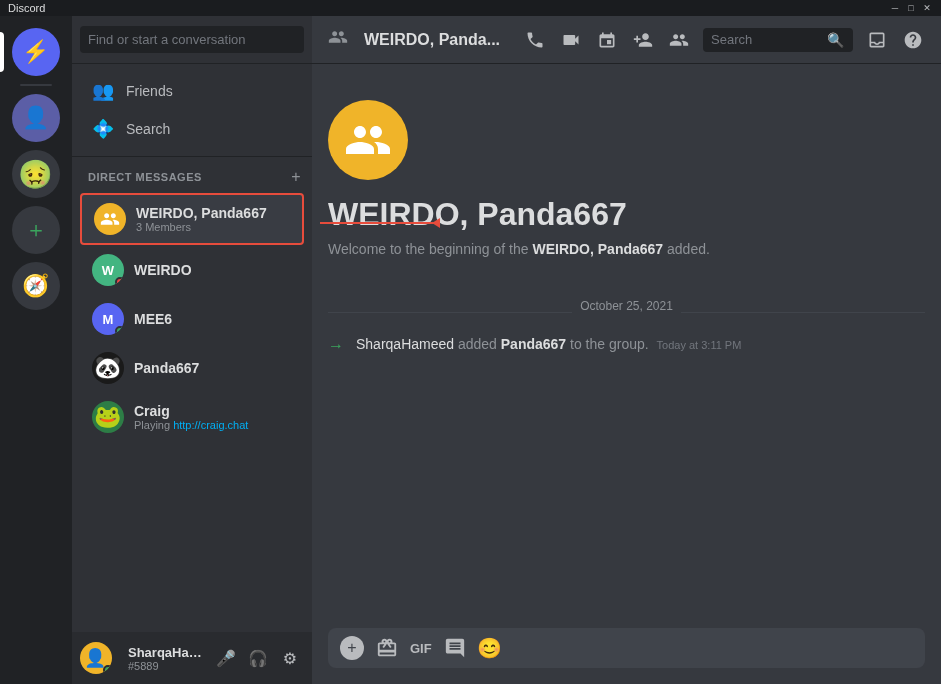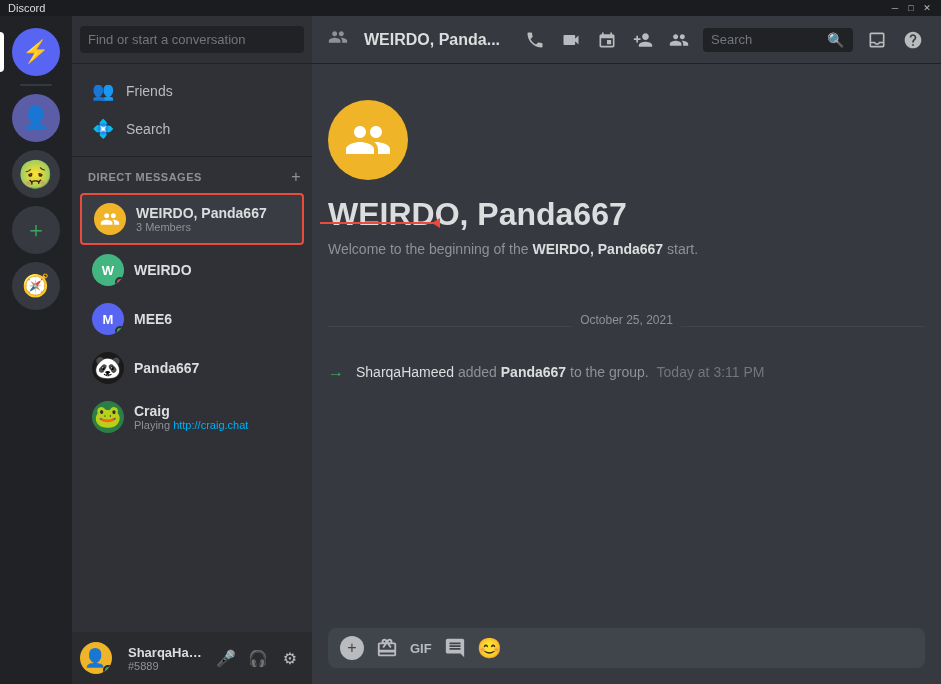--- a/index.html
+++ b/index.html
@@ -408,21 +408,21 @@
       color: #8e9297;
     }
     .channel-intro-desc strong {
       color: #dcddde;
     }
 
     .date-divider {
       display: flex;
       align-items: flex-end;
       gap: 8px;
-      margin: 32px 0;
+      margin: 18px 0;
     }
     .date-divider-line {
       flex: 1;
       height: 1px;
       background: #40444b;
     }
     .date-divider-text {
       font-size: 12px;
       color: #8e9297;
       white-space: nowrap;
@@ -442,21 +442,21 @@
     }
     .system-message-text .username {
       color: #dcddde;
       font-weight: 500;
     }
     .system-message-text .highlight {
       color: #dcddde;
       font-weight: 700;
     }
     .system-message-time {
-      font-size: 14px;
+      font-size: 11px;
       color: #72767d;
       margin-left: 4px;
     }
 
     
     .message-input-area {
       padding: 8px 16px 16px;
       flex-shrink: 0;
     }
     .message-input-box {
@@ -731,21 +731,21 @@
 
     <div class="chat-area">
       <div class="channel-intro">
         <div class="channel-intro-avatar">
           <svg width="48" height="48" viewBox="0 0 24 24" fill="white">
             <path d="M16 11c1.66 0 2.99-1.34 2.99-3S17.66 5 16 5c-1.66 0-3 1.34-3 3s1.34 3 3 3zm-8 0c1.66 0 2.99-1.34 2.99-3S9.66 5 8 5C6.34 5 5 6.34 5 8s1.34 3 3 3zm0 2c-2.33 0-7 1.17-7 3.5V19h14v-2.5c0-2.33-4.67-3.5-7-3.5zm8 0c-.29 0-.62.02-.97.05 1.16.84 1.97 1.97 1.97 3.45V19h6v-2.5c0-2.33-4.67-3.5-7-3.5z"></path>
           </svg>
         </div>
         <div class="channel-intro-name">WEIRDO, Panda667</div>
         <div class="channel-intro-desc">
-          <span>Welcome to the beginning of the</span> <strong>WEIRDO, Panda667</strong><span> start.</span>
+          <span>Welcome to the beginning of the</span> <strong>WEIRDO, Panda667</strong><span> added.</span>
         </div>
       </div>
 
       <div class="date-divider">
         <div class="date-divider-line"></div>
         <span class="date-divider-text">October 25, 2021</span>
         <div class="date-divider-line"></div>
       </div>
 
       <div class="system-message">

